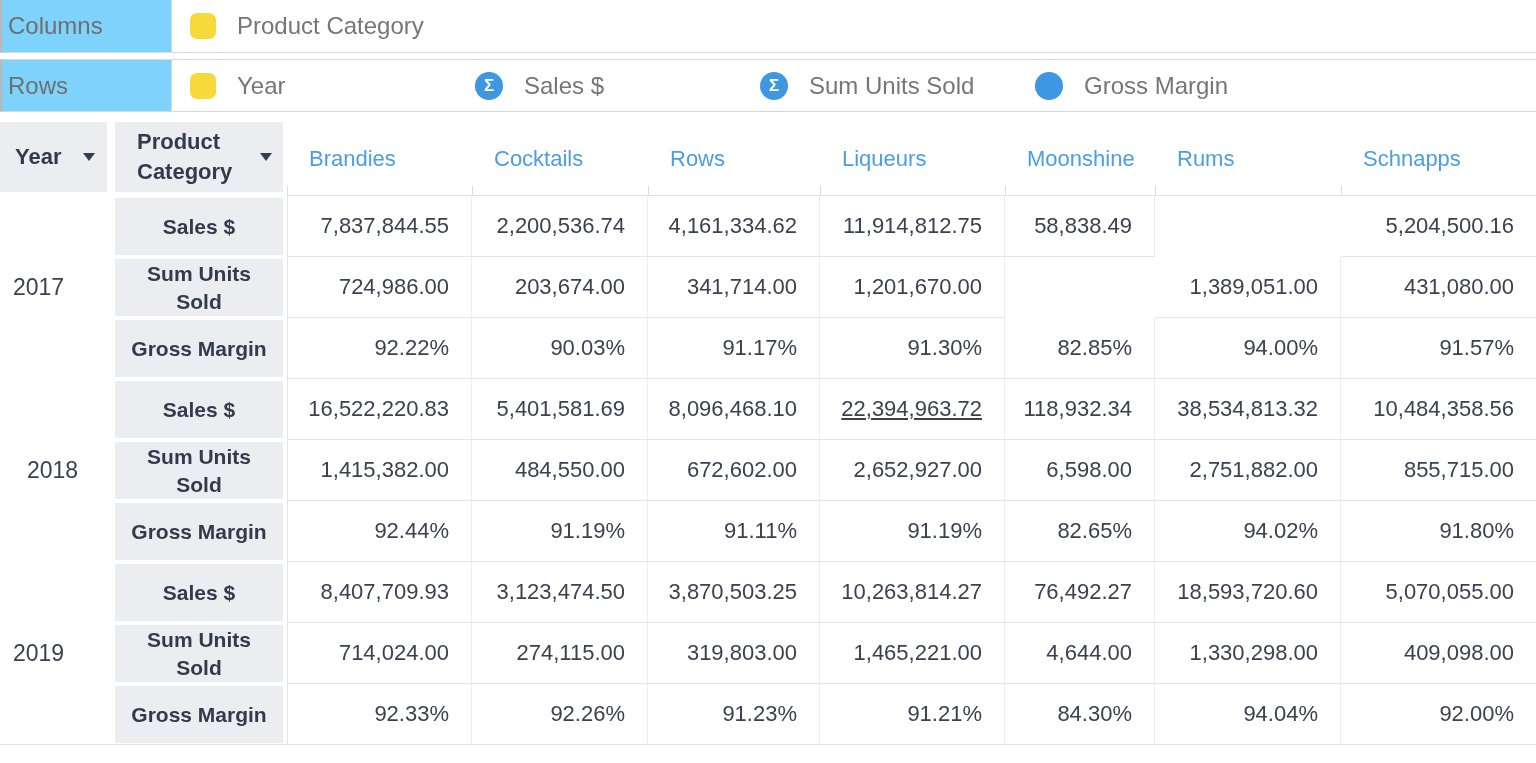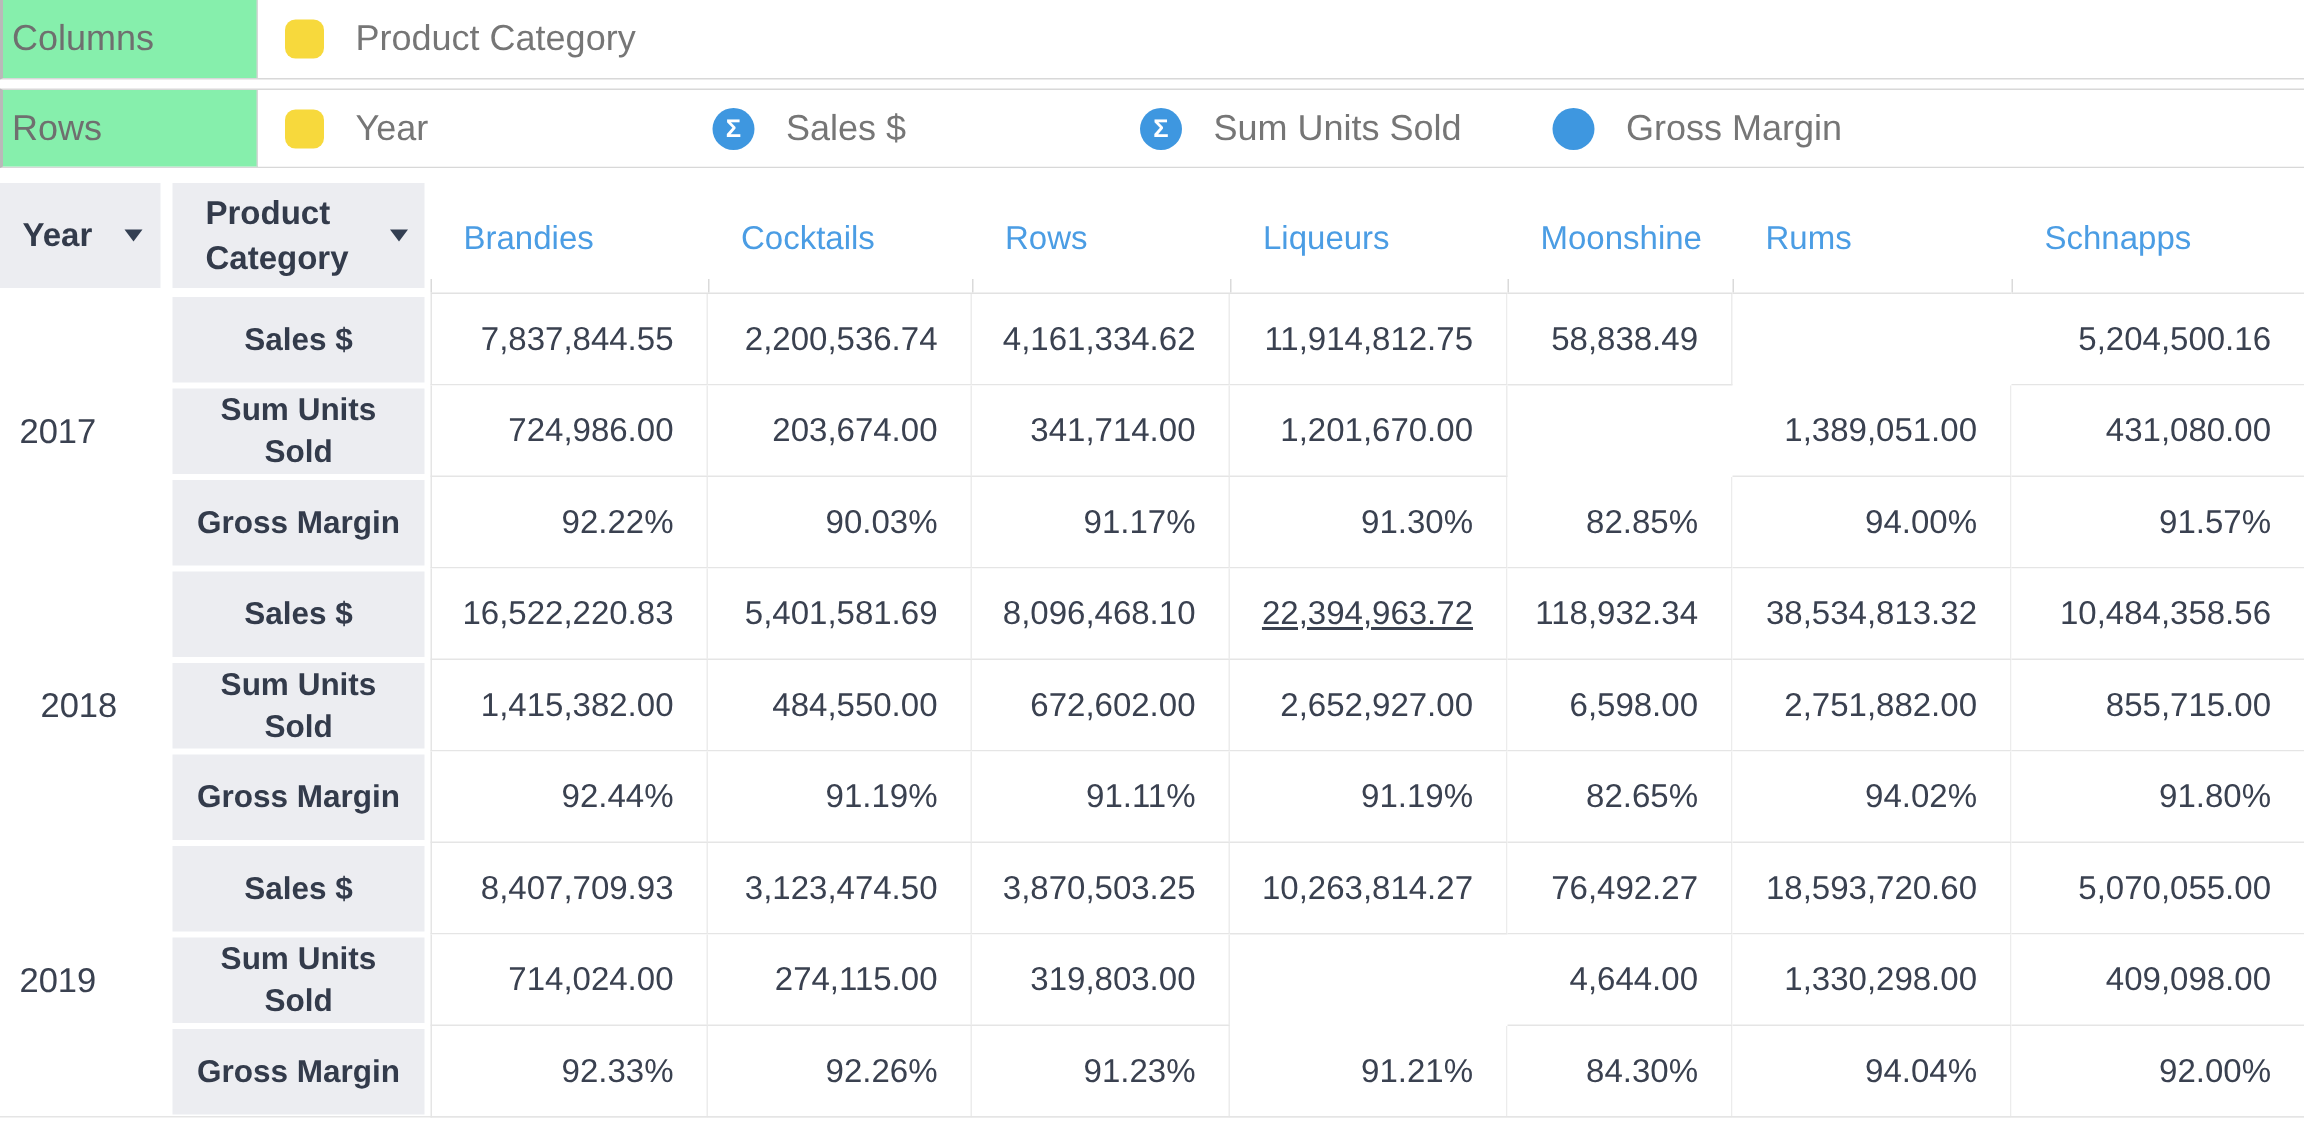--- a/index.html
+++ b/index.html
@@ -5,21 +5,21 @@
   * { box-sizing: border-box; margin: 0; padding: 0; }
   html,body { width:1536px; height:763px; overflow:hidden; background:#fff;
               font-family:"Liberation Sans", sans-serif; }
 
   .app { width:1536px; height:763px; background:#fff; }
 
   
   .shelf { display:flex; height:53px; background:#fff;
            border-bottom:1px solid #d8d8d8; border-left:2px solid #b9b9b9; }
   .shelf.second { border-top:1px solid #d8d8d8; margin-top:6px; }
-  .shelf-label { width:170px; background:#86efac; border-right:1px solid #d6d6d6;
+  .shelf-label { width:170px; background:#7dd3fc; border-right:1px solid #d6d6d6;
                  color:#6f6f6f; font-size:24px; display:flex; align-items:center;
                  padding-left:6px; }
   .shelf-content { position:relative; flex:1; background:#fff; }
   .pill { position:absolute; top:0; height:100%; display:flex; align-items:center;
           gap:21px; cursor:pointer; }
   .pill-label { color:#767676; font-size:24px; white-space:nowrap; }
   .icon-square { width:26px; height:26px; border-radius:7px; background:#f7d93c; }
   .icon-sigma  { width:28px; height:28px; border-radius:50%; background:#3e97e0;
                  color:#fff; font-size:17px; font-weight:bold; display:flex;
                  align-items:center; justify-content:center; }
@@ -193,20 +193,21 @@
       <div class="cell" style="grid-area: 8 / 6;">10,263,814.27</div>
       <div class="cell" style="grid-area: 8 / 7;">76,492.27</div>
       <div class="cell" style="grid-area: 8 / 8;">18,593,720.60</div>
       <div class="cell last" style="grid-area: 8 / 9;">5,070,055.00</div>
       <div class="measure-cellwrap" style="grid-area: 9 / 2;">
         <div class="chip">Sum Units Sold</div>
       </div>
       <div class="cell first" style="grid-area: 9 / 3;">714,024.00</div>
       <div class="cell" style="grid-area: 9 / 4;">274,115.00</div>
       <div class="cell" style="grid-area: 9 / 5;">319,803.00</div>
+      <div class="cell" style="grid-area: 9 / 6;">1,465,221.00</div>
       <div class="cell" style="grid-area: 9 / 7;">4,644.00</div>
       <div class="cell" style="grid-area: 9 / 8;">1,330,298.00</div>
       <div class="cell last" style="grid-area: 9 / 9;">409,098.00</div>
       <div class="measure-cellwrap" style="grid-area: 10 / 2;">
         <div class="chip">Gross Margin</div>
       </div>
       <div class="cell first" style="grid-area: 10 / 3;">92.33%</div>
       <div class="cell" style="grid-area: 10 / 4;">92.26%</div>
       <div class="cell" style="grid-area: 10 / 5;">91.23%</div>
       <div class="cell" style="grid-area: 10 / 6;">91.21%</div>

